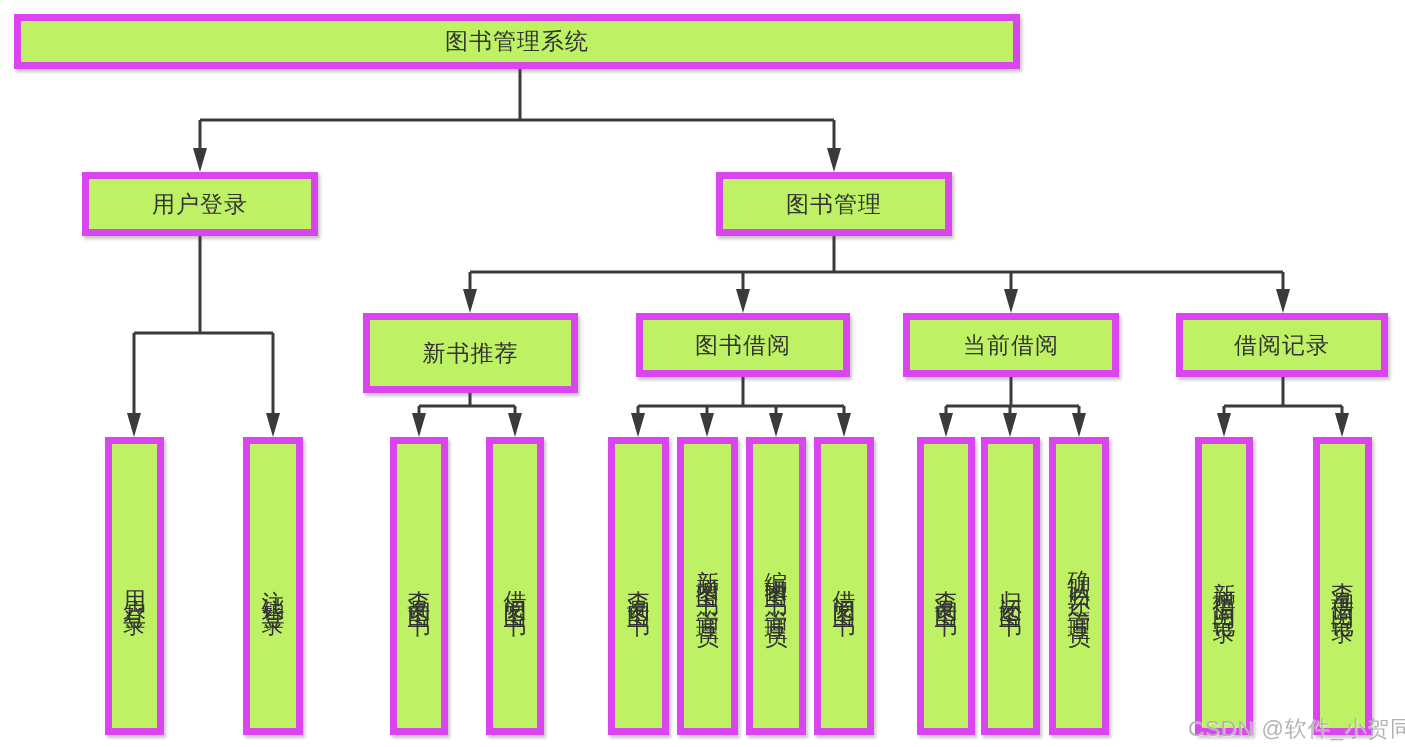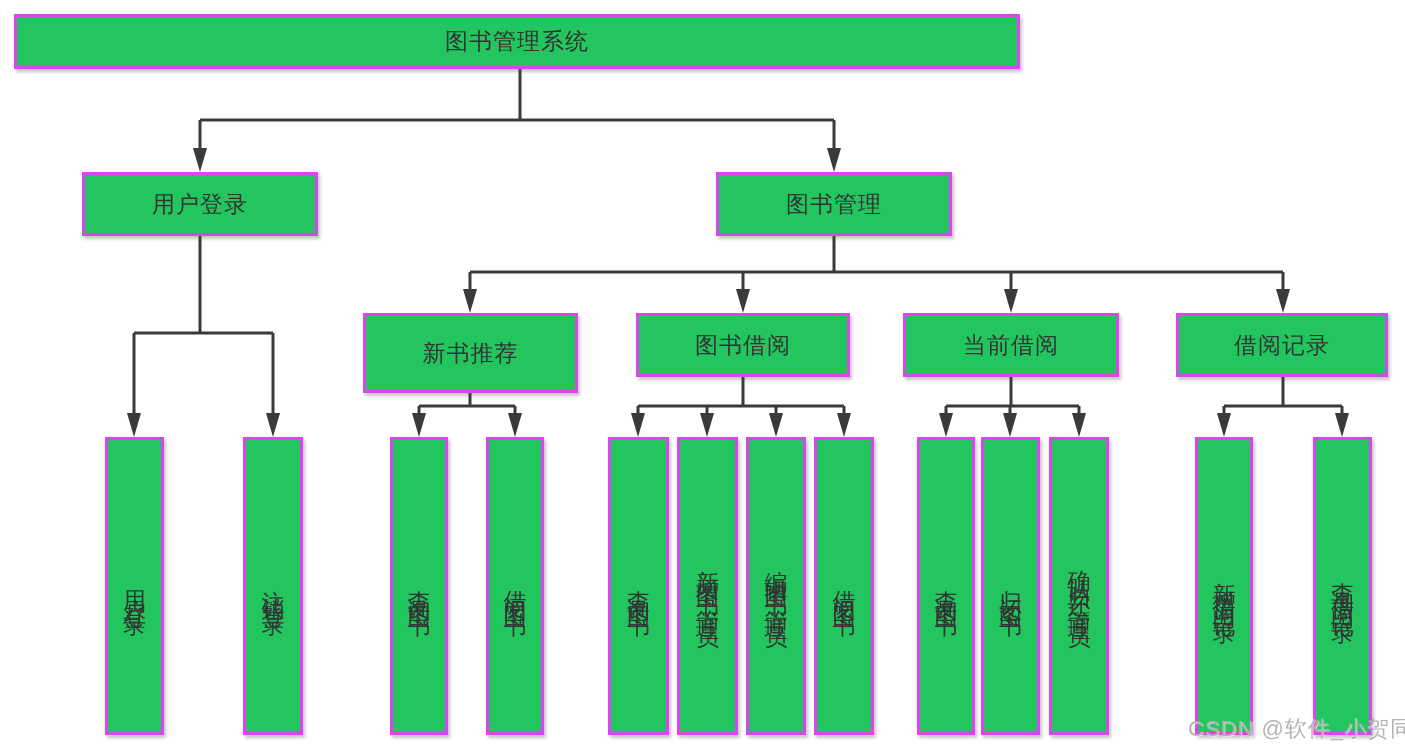--- a/index.html
+++ b/index.html
@@ -18,22 +18,22 @@
   .connectors {
     position: absolute;
     left: 0;
     top: 0;
     width: 1405px;
     height: 747px;
   }
   .node {
     position: absolute;
     box-sizing: border-box;
-    border: 3px solid #d946ef;
-    background: #22c55e;
+    border: 7px solid #d946ef;
+    background: #bef264;
     color: #333333;
     display: flex;
     align-items: center;
     justify-content: center;
     font-size: 23px;
     letter-spacing: 1px;
     box-shadow: 2px 3px 3px rgba(90,90,90,0.35);
     z-index: 2;
   }
   .node.leaf {

